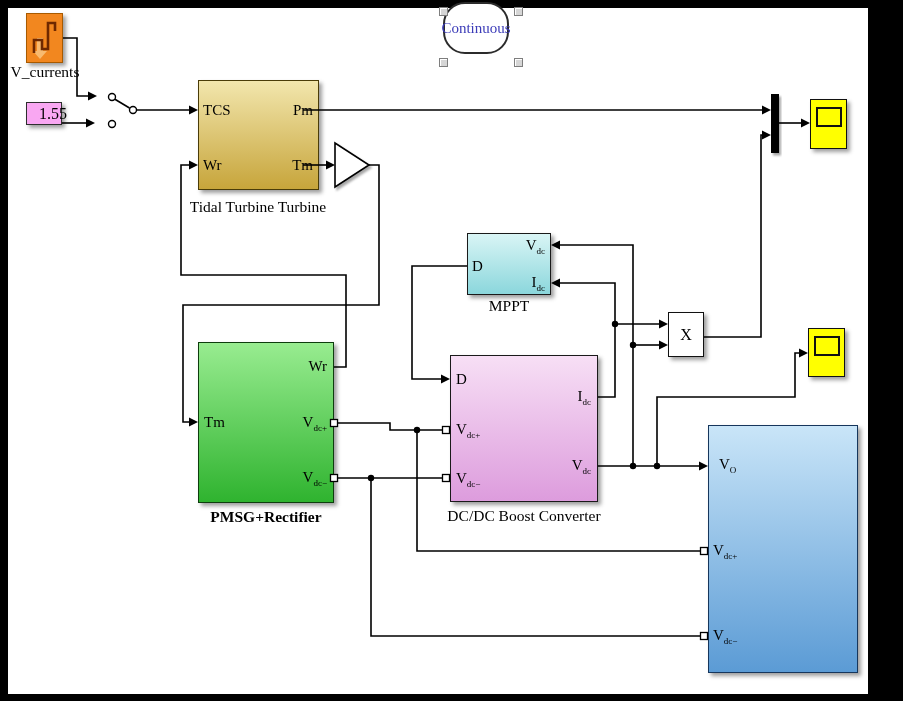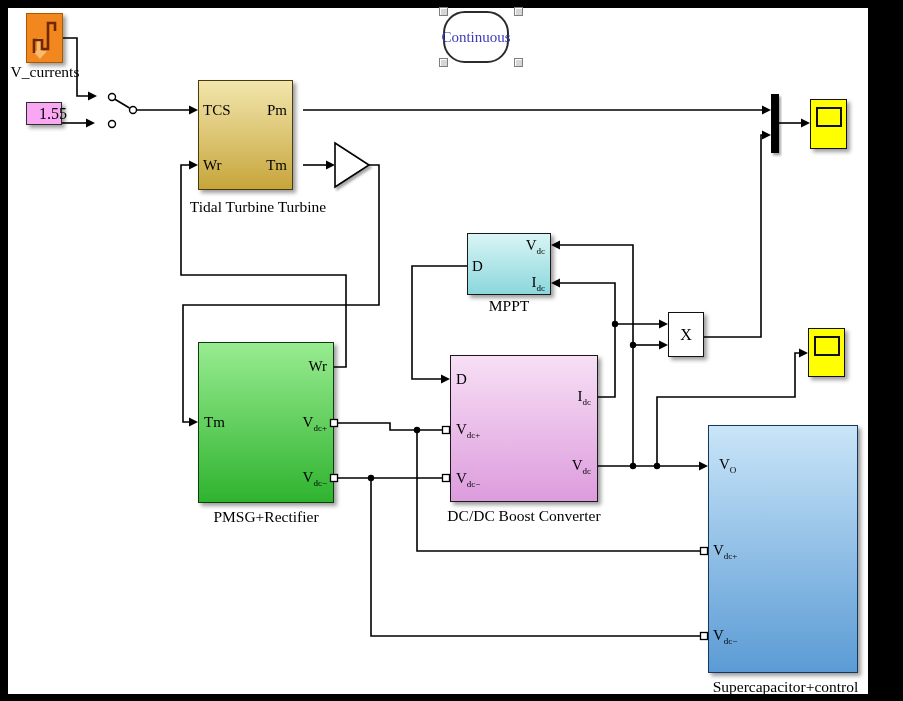--- a/index.html
+++ b/index.html
@@ -45,29 +45,29 @@
       <path d="M10,24 v13 h-4 l7,8 l7,-8 h-4 v-13 z" fill="#f8c078" opacity="0.9"></path>
       <polyline points="7,39 7,26 15,26 15,35 21,35 21,9 28,9 28,17" fill="none" stroke="#6e2800" stroke-width="2.6"></polyline>
     </svg>
   </div>
   <div class="caption" style="left:4px;top:63px;width:82px;">V_currents</div>
 
   <div class="block const" style="left:26px;top:102px;width:36px;height:23px;padding-left:18px;">
     <span>1.55</span>
   </div>
 
-  <div class="block powergui" style="left:443px;top:11px;width:66px;height:52px;box-shadow:none;border-radius:22px;">
+  <div class="block powergui" style="left:443px;top:2px;width:66px;height:52px;box-shadow:none;border-radius:22px;">
     <span>Continuous</span>
   </div>
   <div class="handle" style="left:439px;top:7px;"></div>
   <div class="handle" style="left:514px;top:7px;"></div>
   <div class="handle" style="left:439px;top:58px;"></div>
   <div class="handle" style="left:514px;top:58px;"></div>
 
-  <div class="block turbine" style="left:198px;top:80px;width:95px;height:110px;">
+  <div class="block turbine" style="left:198px;top:80px;width:121px;height:110px;">
     <span class="plabel" style="left:4px;top:19px;">TCS</span>
     <span class="plabel" style="left:4px;top:74px;">Wr</span>
     <span class="plabel" style="right:5px;top:19px;">Pm</span>
     <span class="plabel" style="right:5px;top:74px;">Tm</span>
   </div>
   <div class="caption" style="left:178px;top:198px;width:160px;">Tidal Turbine Turbine</div>
 
   <div class="plabel" style="left:340px;top:155px;z-index:6;">−1</div>
 
   <div class="block mppt" style="left:467px;top:233px;width:84px;height:62px;">
@@ -80,21 +80,21 @@
   <div class="caption" style="left:459px;top:297px;width:100px;">MPPT</div>
 
   <div class="block pmsg" style="left:198px;top:342px;width:136px;height:161px;">
     <span class="plabel" style="right:6px;top:13px;">Wr</span>
     <span class="plabel" style="left:5px;top:69px;">Tm</span>
     <span class="plabel" style="right:6px;top:69px;">
       <span>V</span><sub>dc+</sub></span>
     <span class="plabel" style="right:6px;top:124px;">
       <span>V</span><sub>dc−</sub></span>
   </div>
-  <div class="caption" style="left:196px;top:508px;width:140px;">PMSG+Rectifier</div>
+  <div class="caption" style="left:196px;top:508px;width:140px;font-weight:bold;">PMSG+Rectifier</div>
 
   <div class="block boost" style="left:450px;top:355px;width:148px;height:147px;">
     <span class="plabel" style="left:5px;top:13px;">D</span>
     <span class="plabel" style="left:5px;top:63px;">
       <span>V</span><sub>dc+</sub></span>
     <span class="plabel" style="left:5px;top:112px;">
       <span>V</span><sub>dc−</sub></span>
     <span class="plabel" style="right:6px;top:30px;">
       <span>I</span><sub>dc</sub></span>
     <span class="plabel" style="right:6px;top:99px;">
@@ -115,21 +115,20 @@
   </div>
 
   <div class="block supercap" style="left:708px;top:425px;width:150px;height:248px;">
     <span class="plabel" style="left:10px;top:28px;">
       <span>V</span><sub>O</sub></span>
     <span class="plabel" style="left:4px;top:114px;">
       <span>V</span><sub>dc+</sub></span>
     <span class="plabel" style="left:4px;top:199px;">
       <span>V</span><sub>dc−</sub></span>
   </div>
-  <div class="caption" style="left:703px;top:678px;width:165px;">Supercapacitor+control</div>
 </div>
 
 <svg id="wires" width="903" height="701" viewBox="0 0 903 701">
   <defs>
     <filter id="sh" x="-20%" y="-20%" width="150%" height="150%">
       <feDropShadow dx="2" dy="2.5" stdDeviation="1.2" flood-opacity="0.35"></feDropShadow>
     </filter>
   </defs>
   <g stroke="#000" stroke-width="1.6" fill="none">
     <polyline points="63,38 77,38 77,96 88,96"></polyline>

